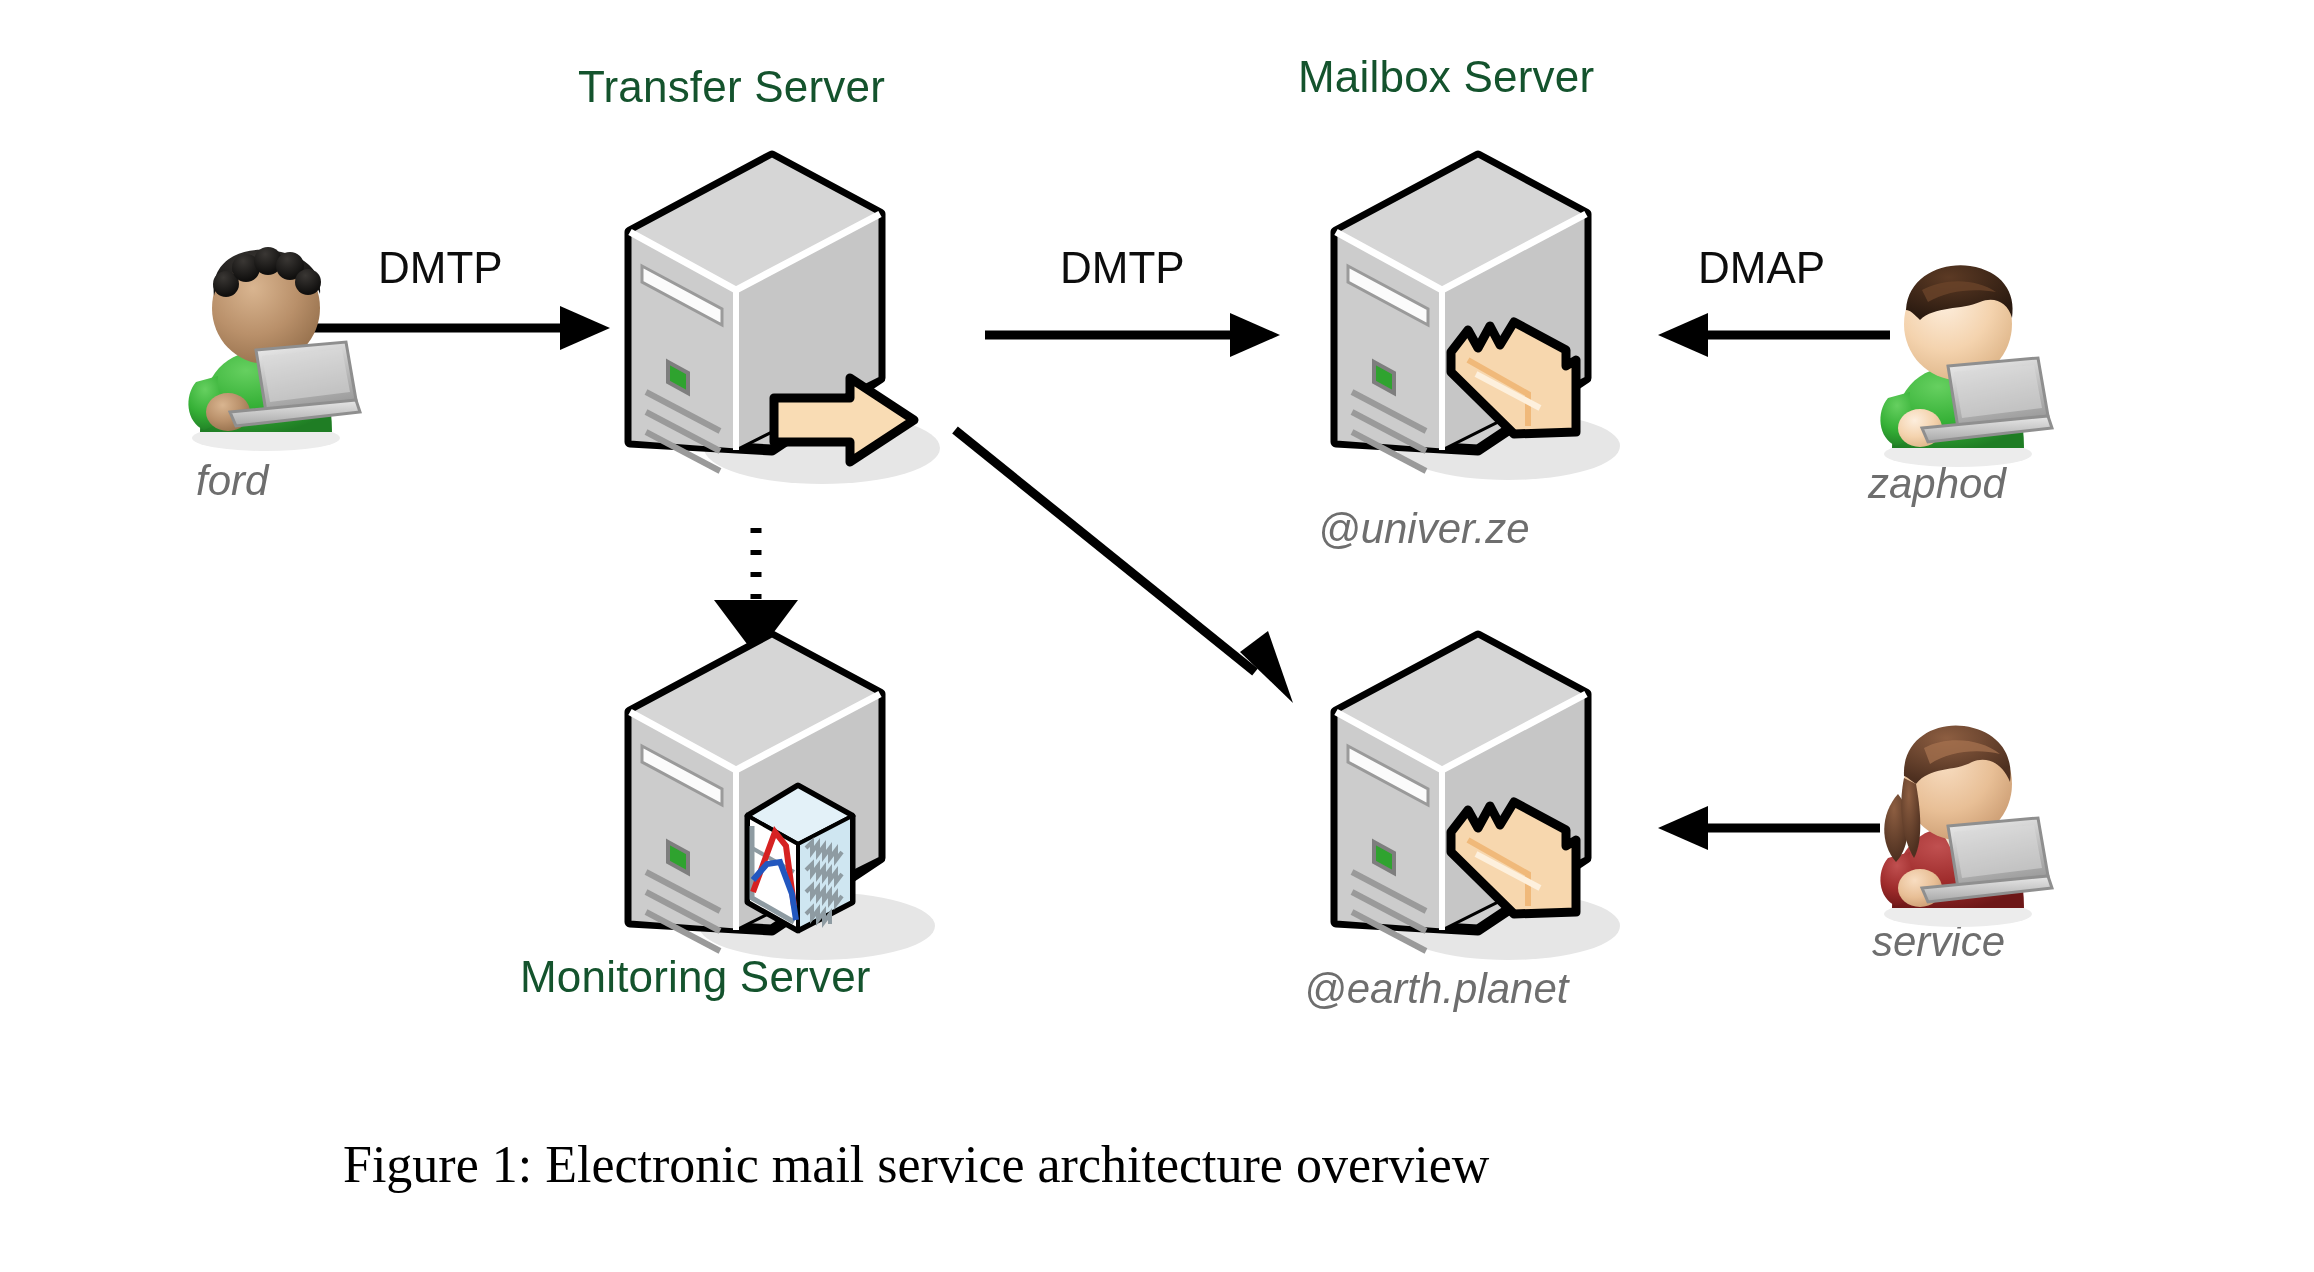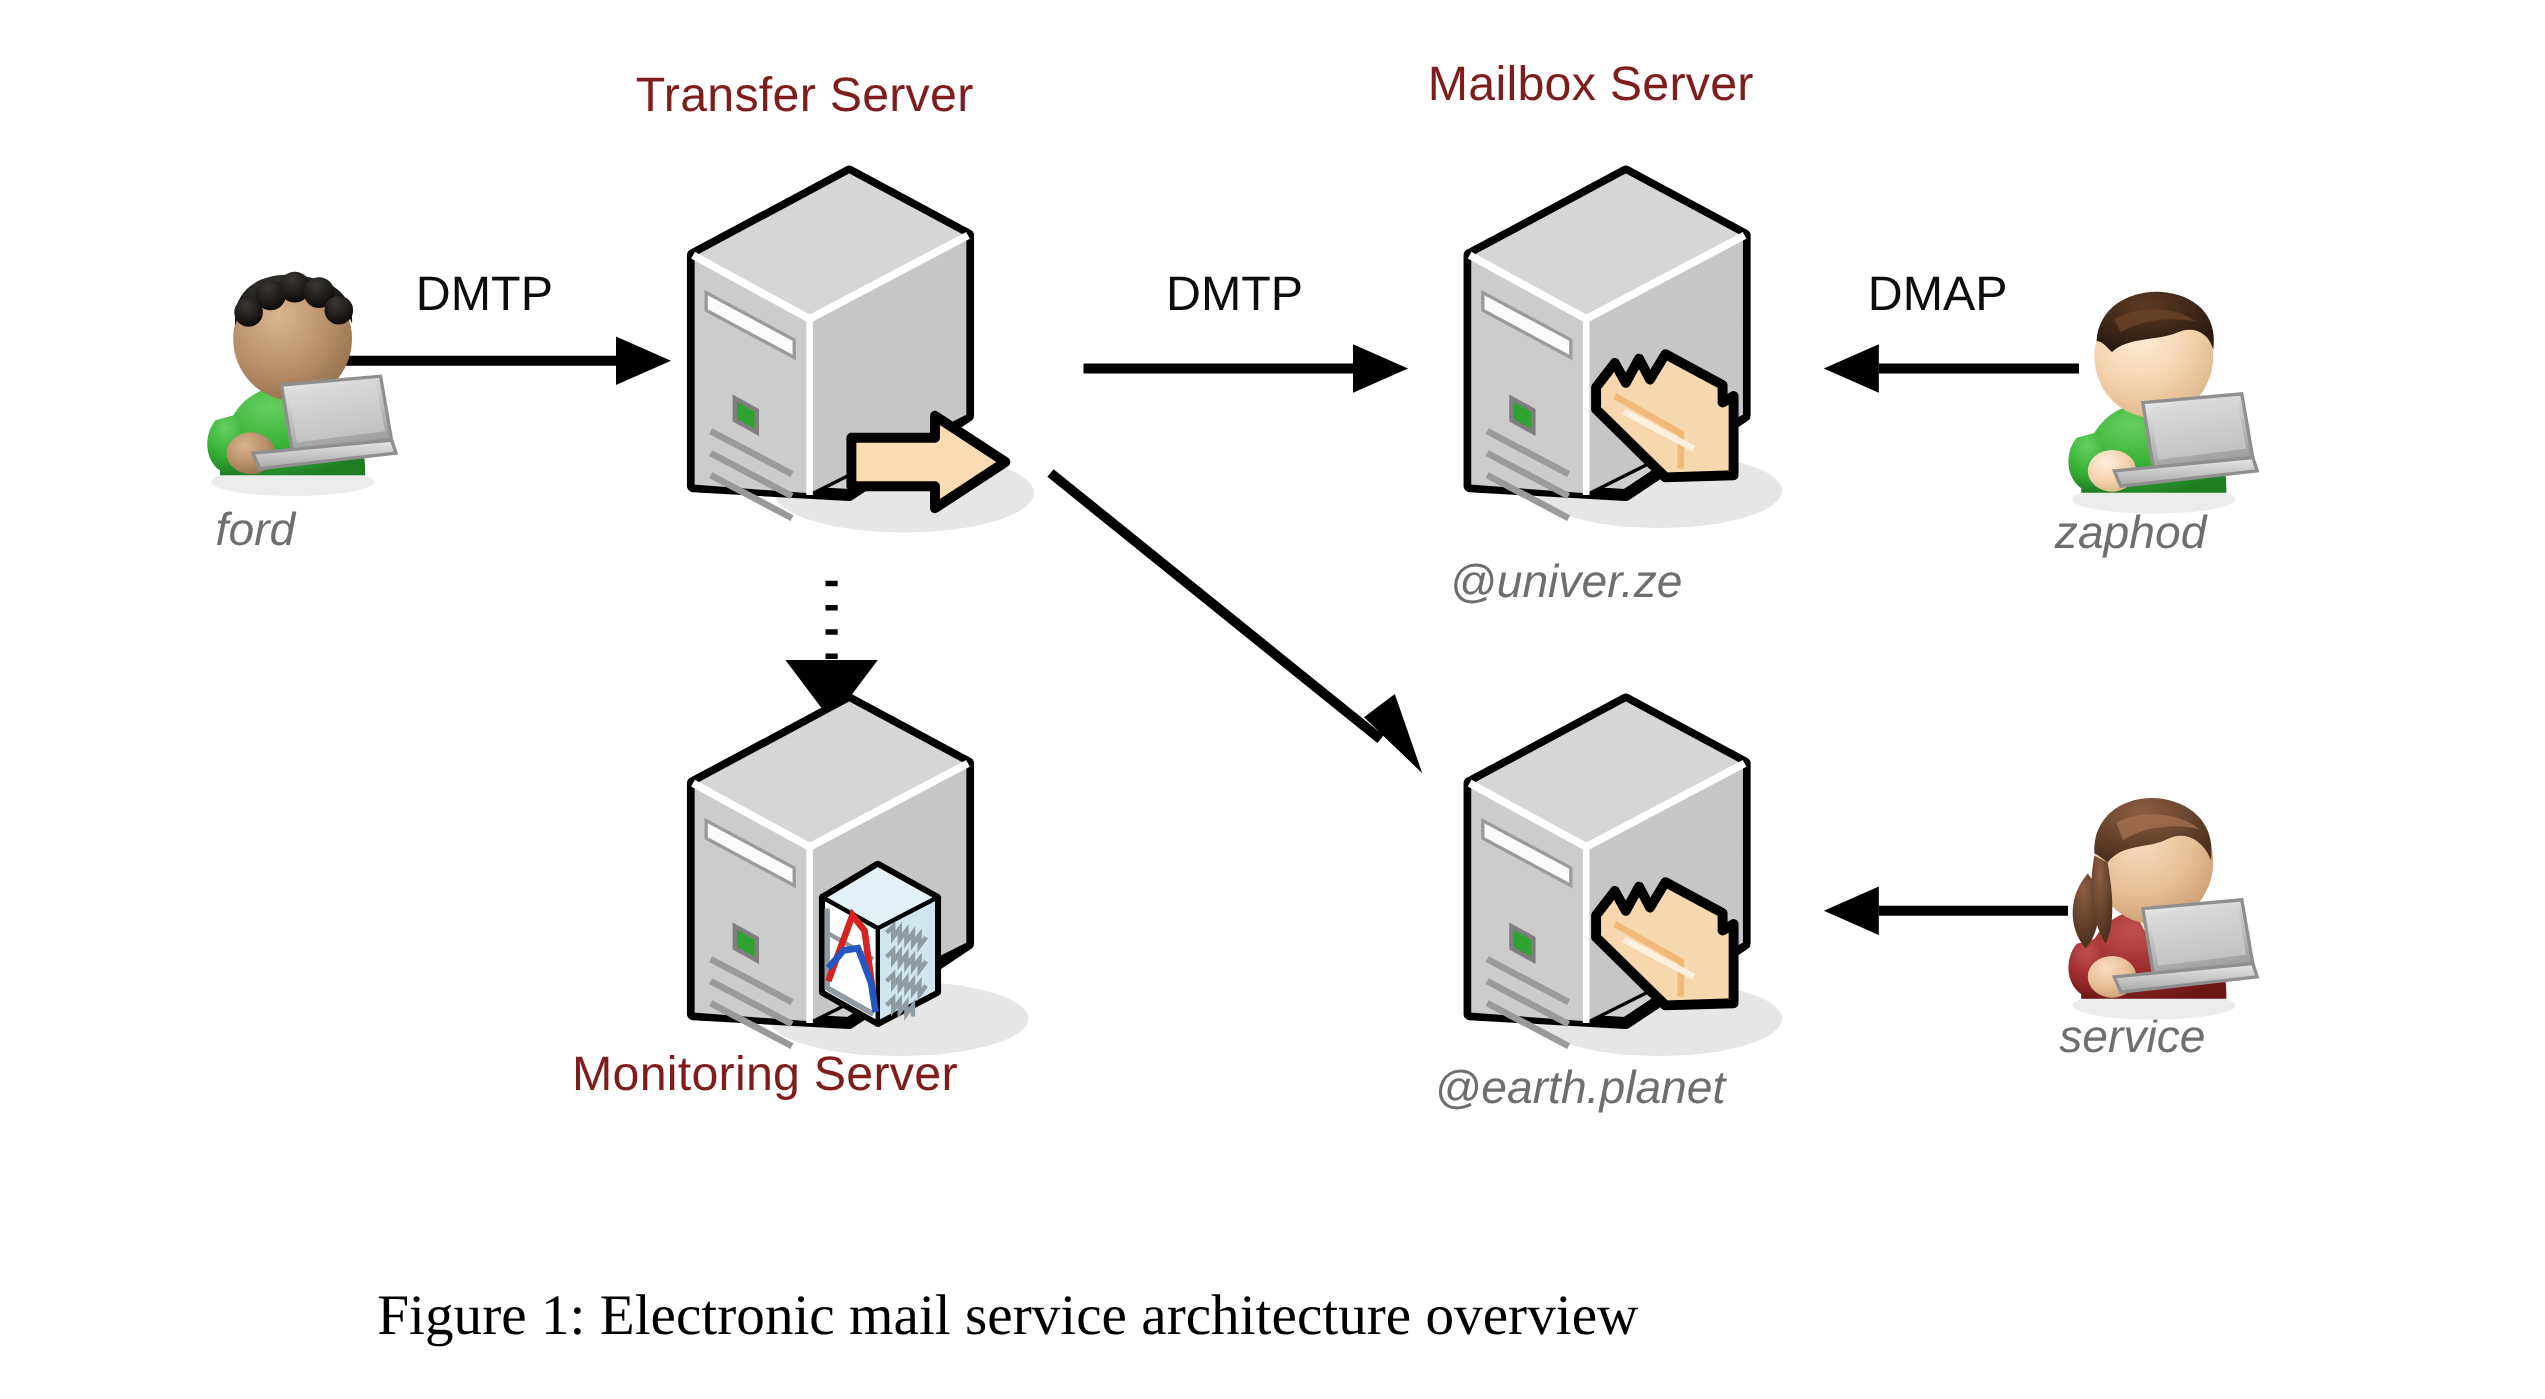--- a/index.html
+++ b/index.html
@@ -1,38 +1,38 @@
 <!DOCTYPE html>
 <html><head>
 <meta charset="utf-8">
 <style>
   html,body{margin:0;padding:0;background:#ffffff;}
   body{width:2314px;height:1272px;font-family:"Liberation Sans",sans-serif;overflow:hidden;}
   #stage{position:relative;width:2314px;height:1272px;background:#fff;}
   .abs{position:absolute;}
 
   .node-label{
-    position:absolute;color:#7f1d1d;font-family:"Liberation Sans",sans-serif;
+    position:absolute;color:#14532d;font-family:"Liberation Sans",sans-serif;
     font-size:44px;font-weight:400;white-space:nowrap;letter-spacing:.2px;
   }
   .proto-label{
     position:absolute;color:#0d0d0d;font-family:"Liberation Sans",sans-serif;
     font-size:44px;font-weight:400;white-space:nowrap;margin-left:20px;
   }
   .user-label{
     position:absolute;color:#6e6e6e;font-family:"Liberation Sans",sans-serif;
     font-size:42px;font-style:italic;white-space:nowrap;
   }
   .domain-label{
     position:absolute;color:#6e6e6e;font-family:"Liberation Sans",sans-serif;
     font-size:42px;font-style:italic;white-space:nowrap;
   }
   .caption{
     position:absolute;color:#000;font-family:"Liberation Serif",serif;
-    font-size:52px;white-space:nowrap;margin-top:32px;
+    font-size:52px;white-space:nowrap;
   }
   svg{display:block;overflow:visible;}
   .grp{position:absolute;}
 </style>
 </head>
 <body>
 
 <div id="stage">
 
   <svg class="abs" width="0" height="0" aria-hidden="true">

